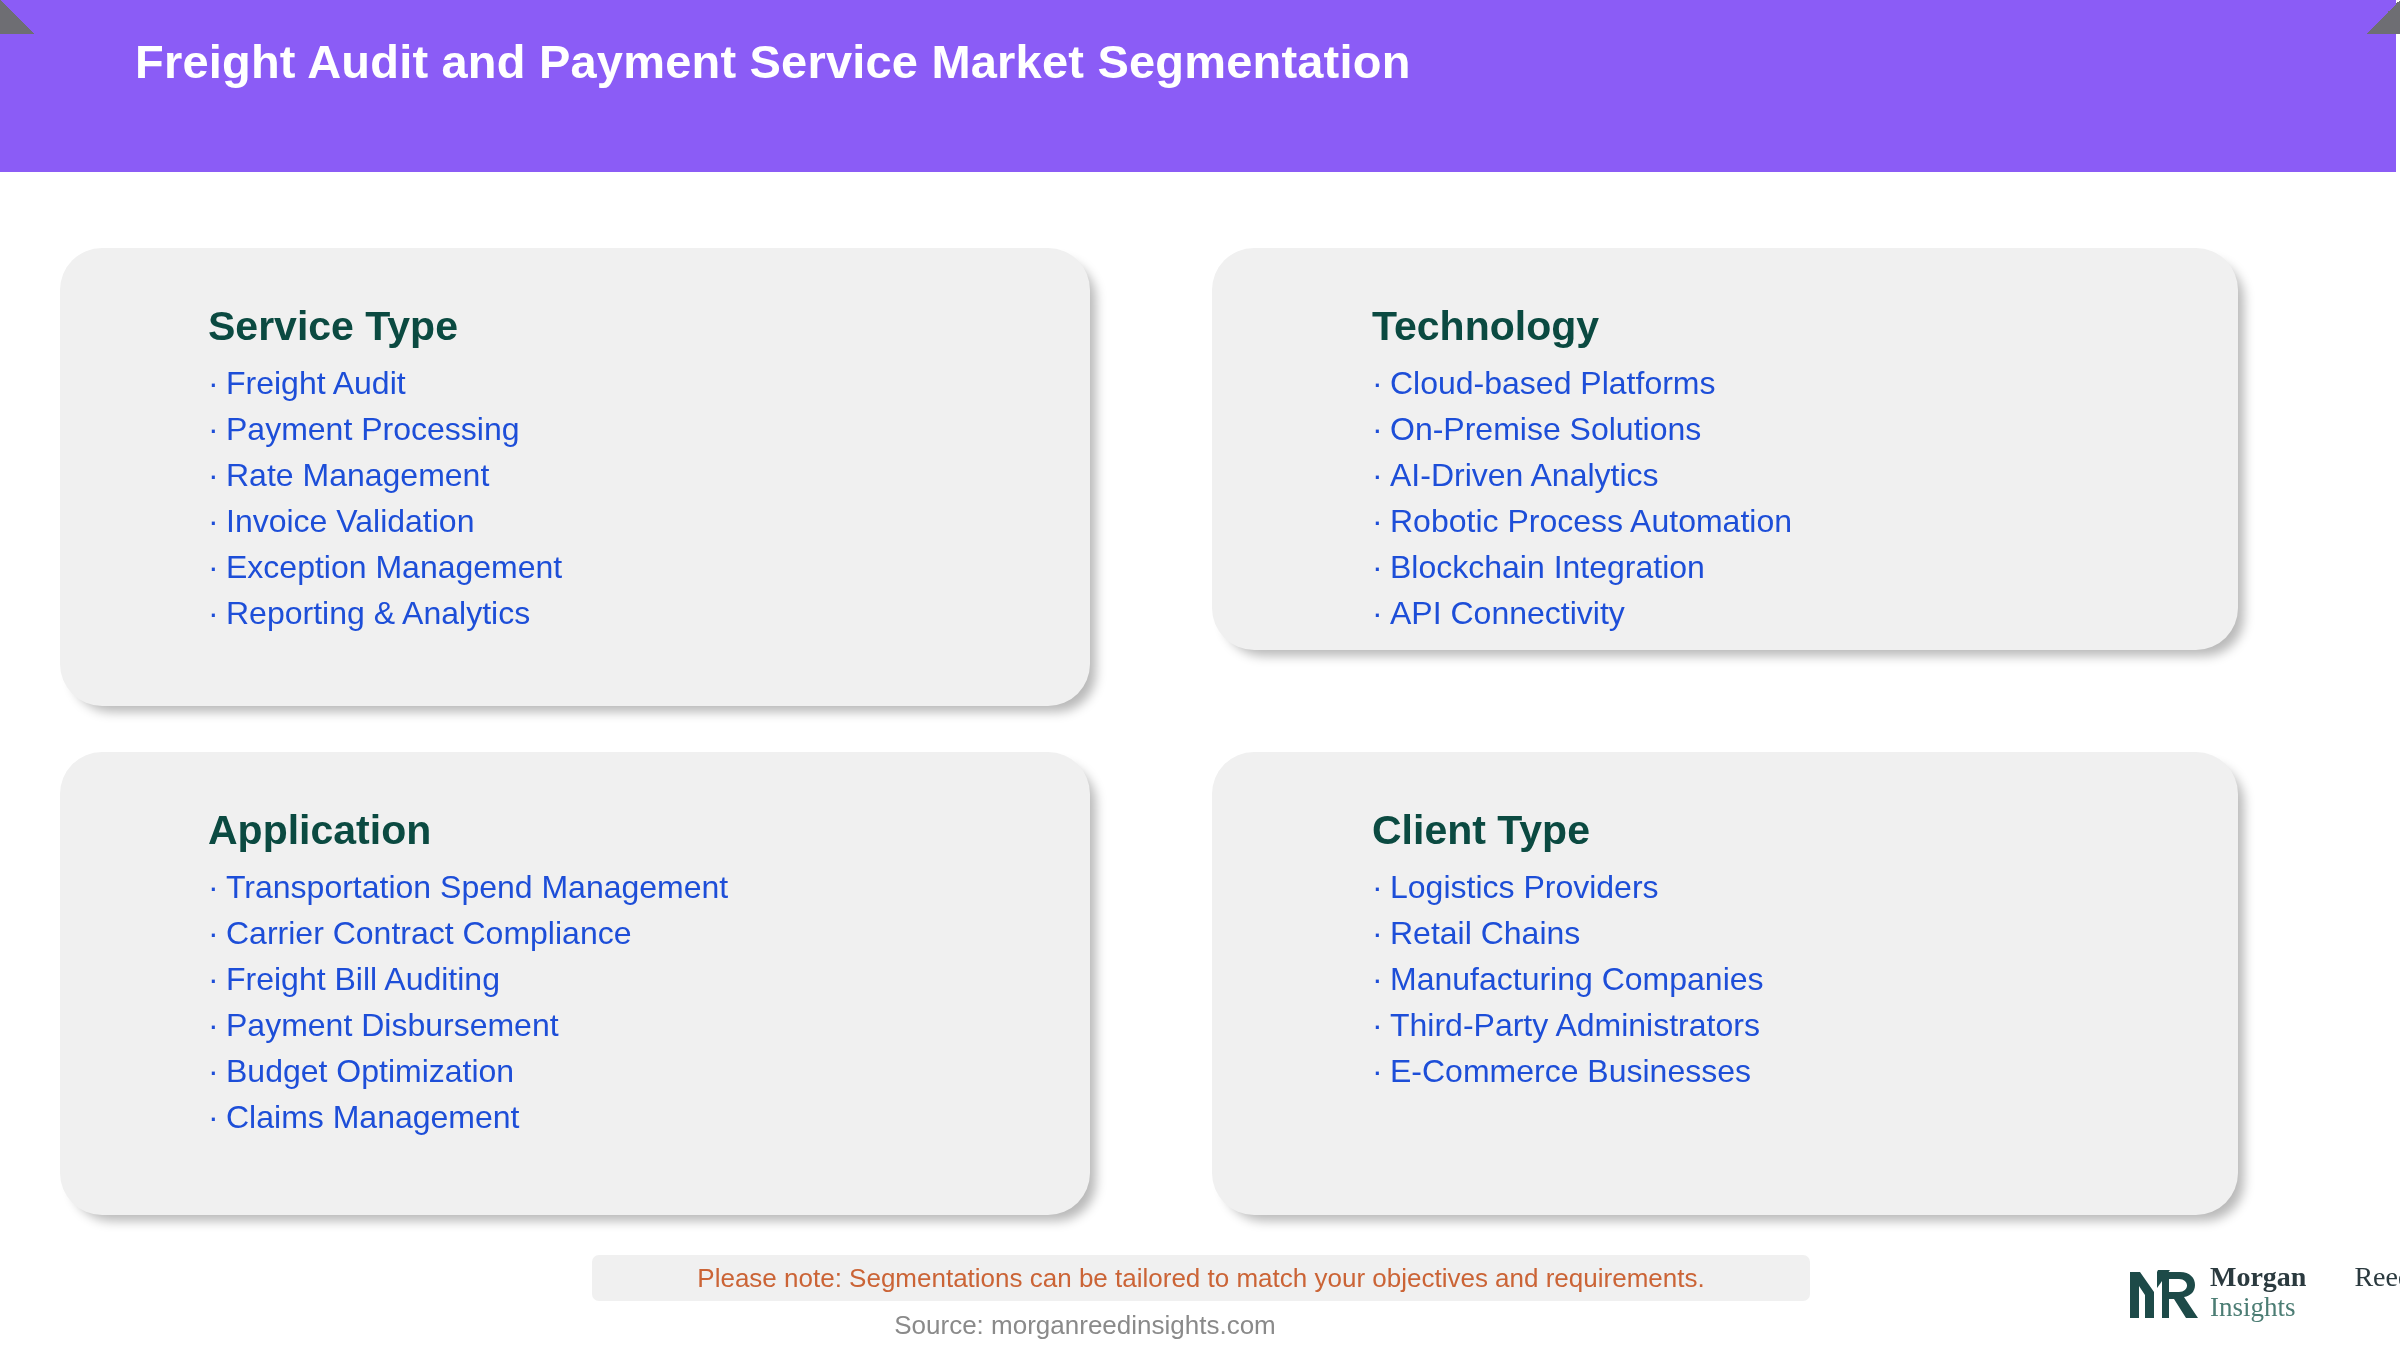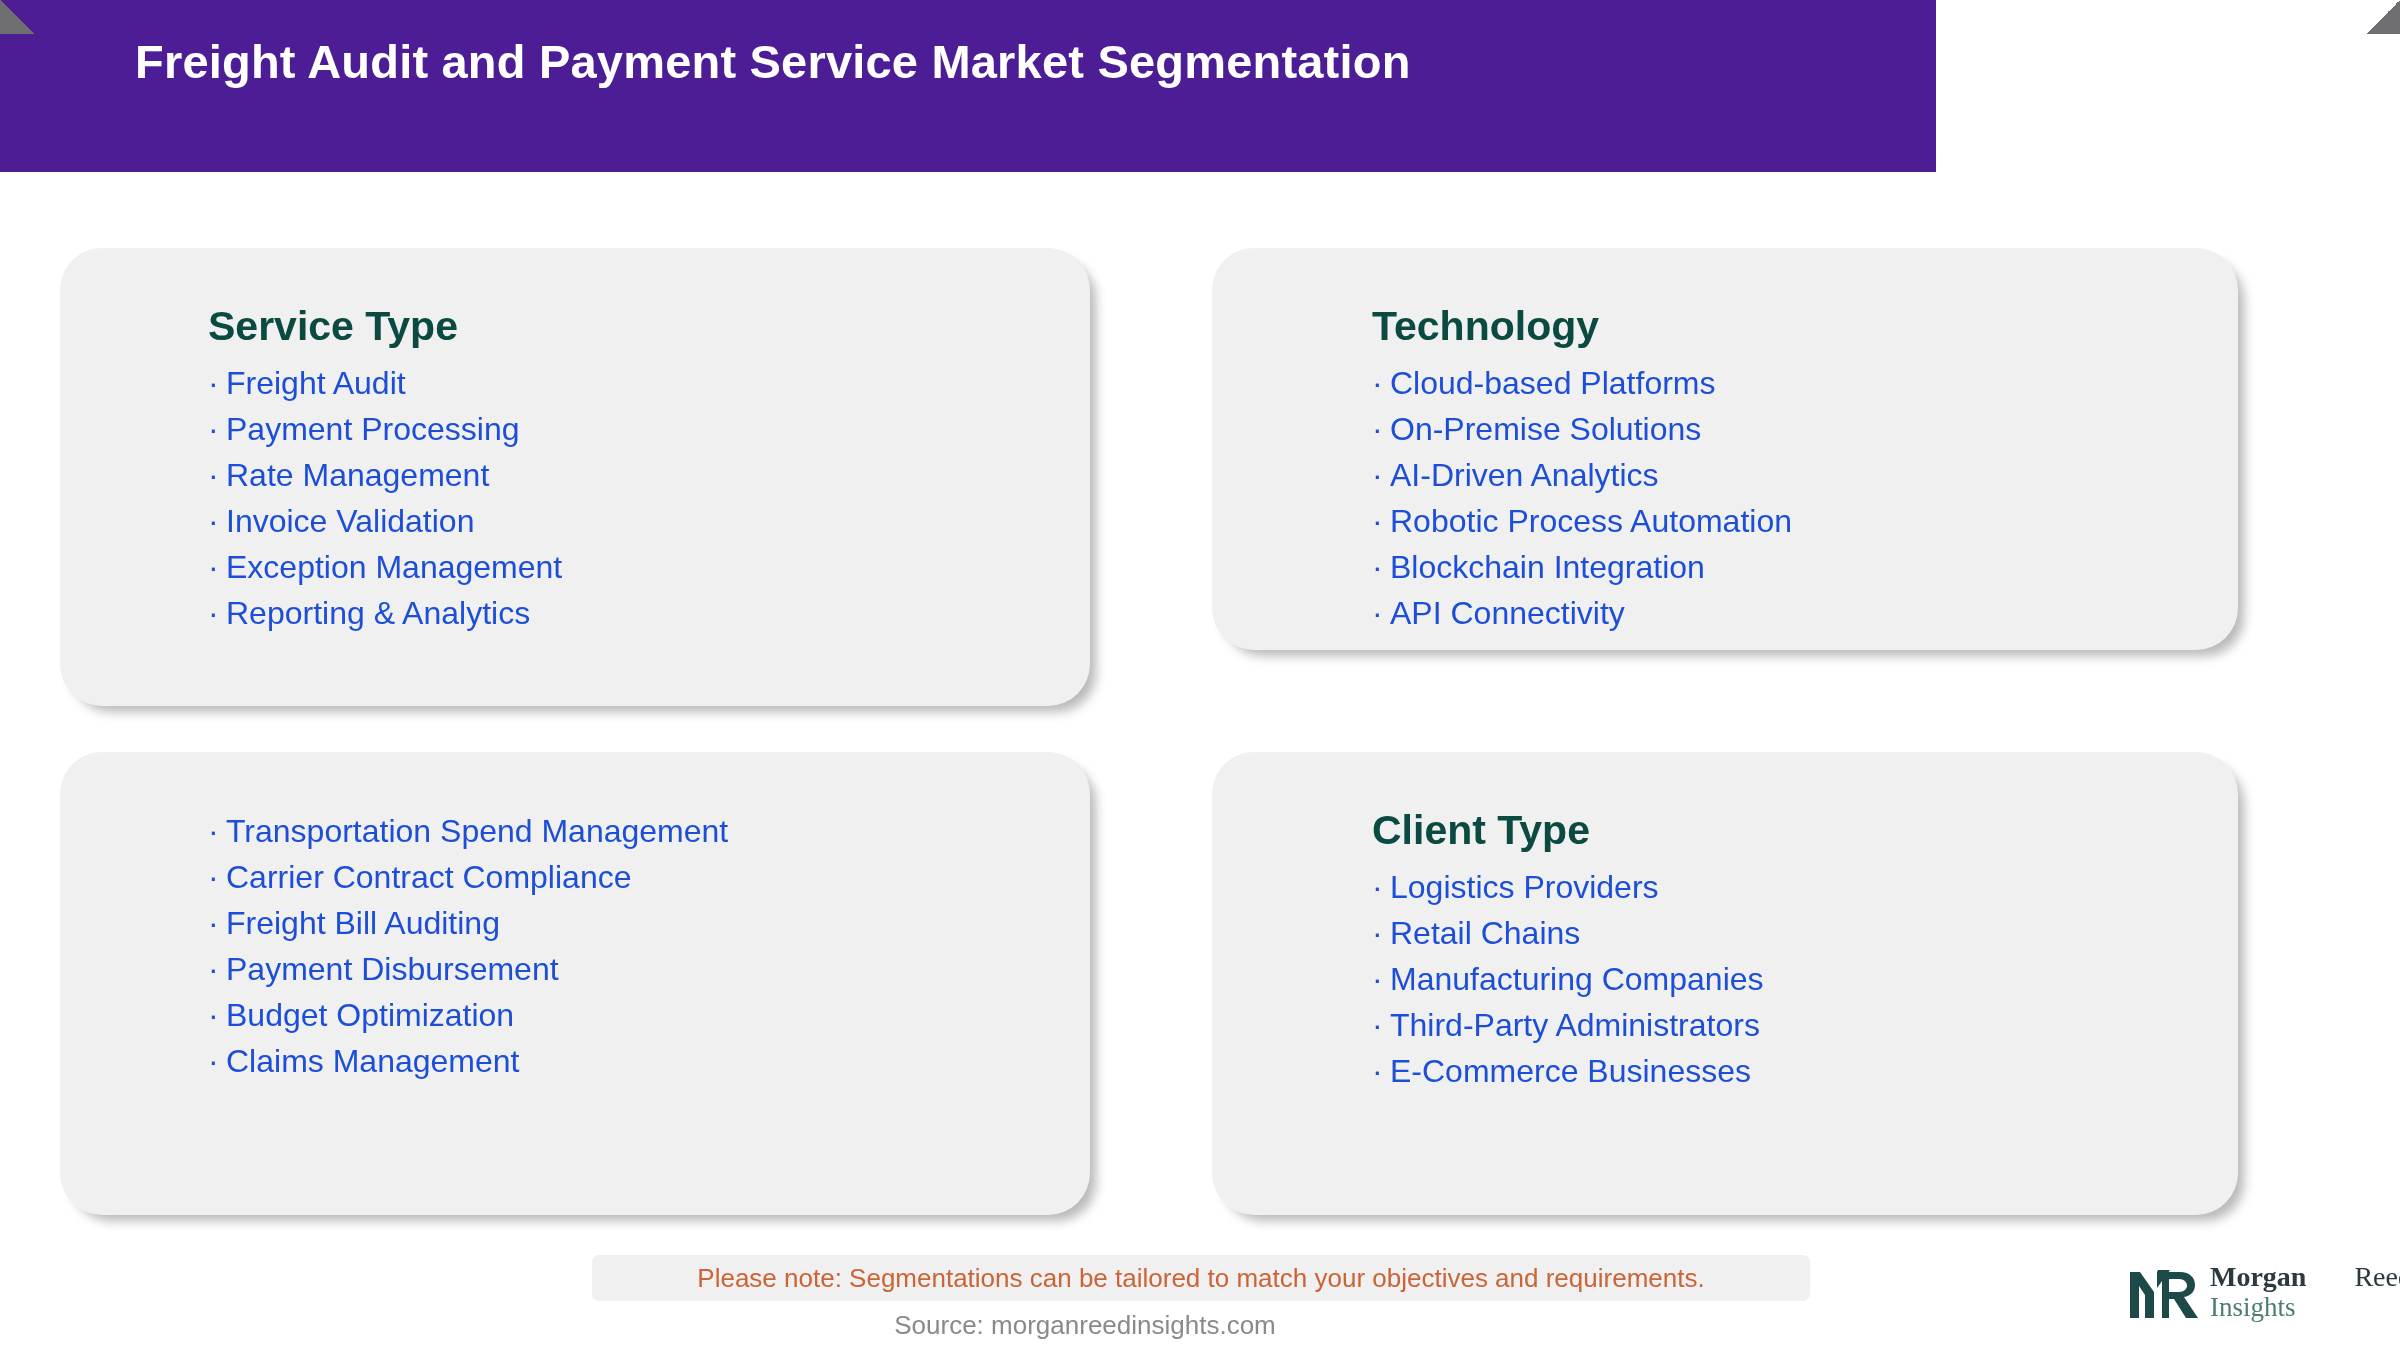--- a/index.html
+++ b/index.html
@@ -9,22 +9,22 @@
     font-family:"Liberation Sans", sans-serif;
     overflow:hidden;
     position:relative;
   }
   
   .corner-tl,.corner-tr{position:absolute;top:0;width:34px;height:34px;z-index:5;}
   .corner-tl{left:0;background:linear-gradient(225deg,rgba(0,0,0,0) 50%,#6e6e73 50%);}
   .corner-tr{right:0;background:linear-gradient(135deg,rgba(0,0,0,0) 50%,#6e6e73 50%);}
 
   .header{
-    position:absolute;left:0;top:0;width:1936px;height:172px;
-    background:#4c1d95;
+    position:absolute;left:0;top:0;width:2396px;height:172px;
+    background:#8b5cf6;
   }
   .header-title{
     position:absolute;left:135px;top:34px;
     font-size:47px;font-weight:bold;color:#ffffff;
     letter-spacing:0.2px;white-space:nowrap;
   }
 
   .grid{position:absolute;left:0;top:0;width:2400px;height:1350px;}
 
   .card{
@@ -108,20 +108,21 @@
         <li><span class="bullet">·</span><span>AI-Driven Analytics</span></li>
         <li><span class="bullet">·</span><span>Robotic Process Automation</span></li>
         <li><span class="bullet">·</span><span>Blockchain Integration</span></li>
         <li><span class="bullet">·</span><span>API Connectivity</span></li>
       </ul>
     </div>
   </div>
 
   <div class="card c2">
     <div class="card-inner">
+      <div class="card-title">Application</div>
       <ul class="card-list">
         <li><span class="bullet">·</span><span>Transportation Spend Management</span></li>
         <li><span class="bullet">·</span><span>Carrier Contract Compliance</span></li>
         <li><span class="bullet">·</span><span>Freight Bill Auditing</span></li>
         <li><span class="bullet">·</span><span>Payment Disbursement</span></li>
         <li><span class="bullet">·</span><span>Budget Optimization</span></li>
         <li><span class="bullet">·</span><span>Claims Management</span></li>
       </ul>
     </div>
   </div>

